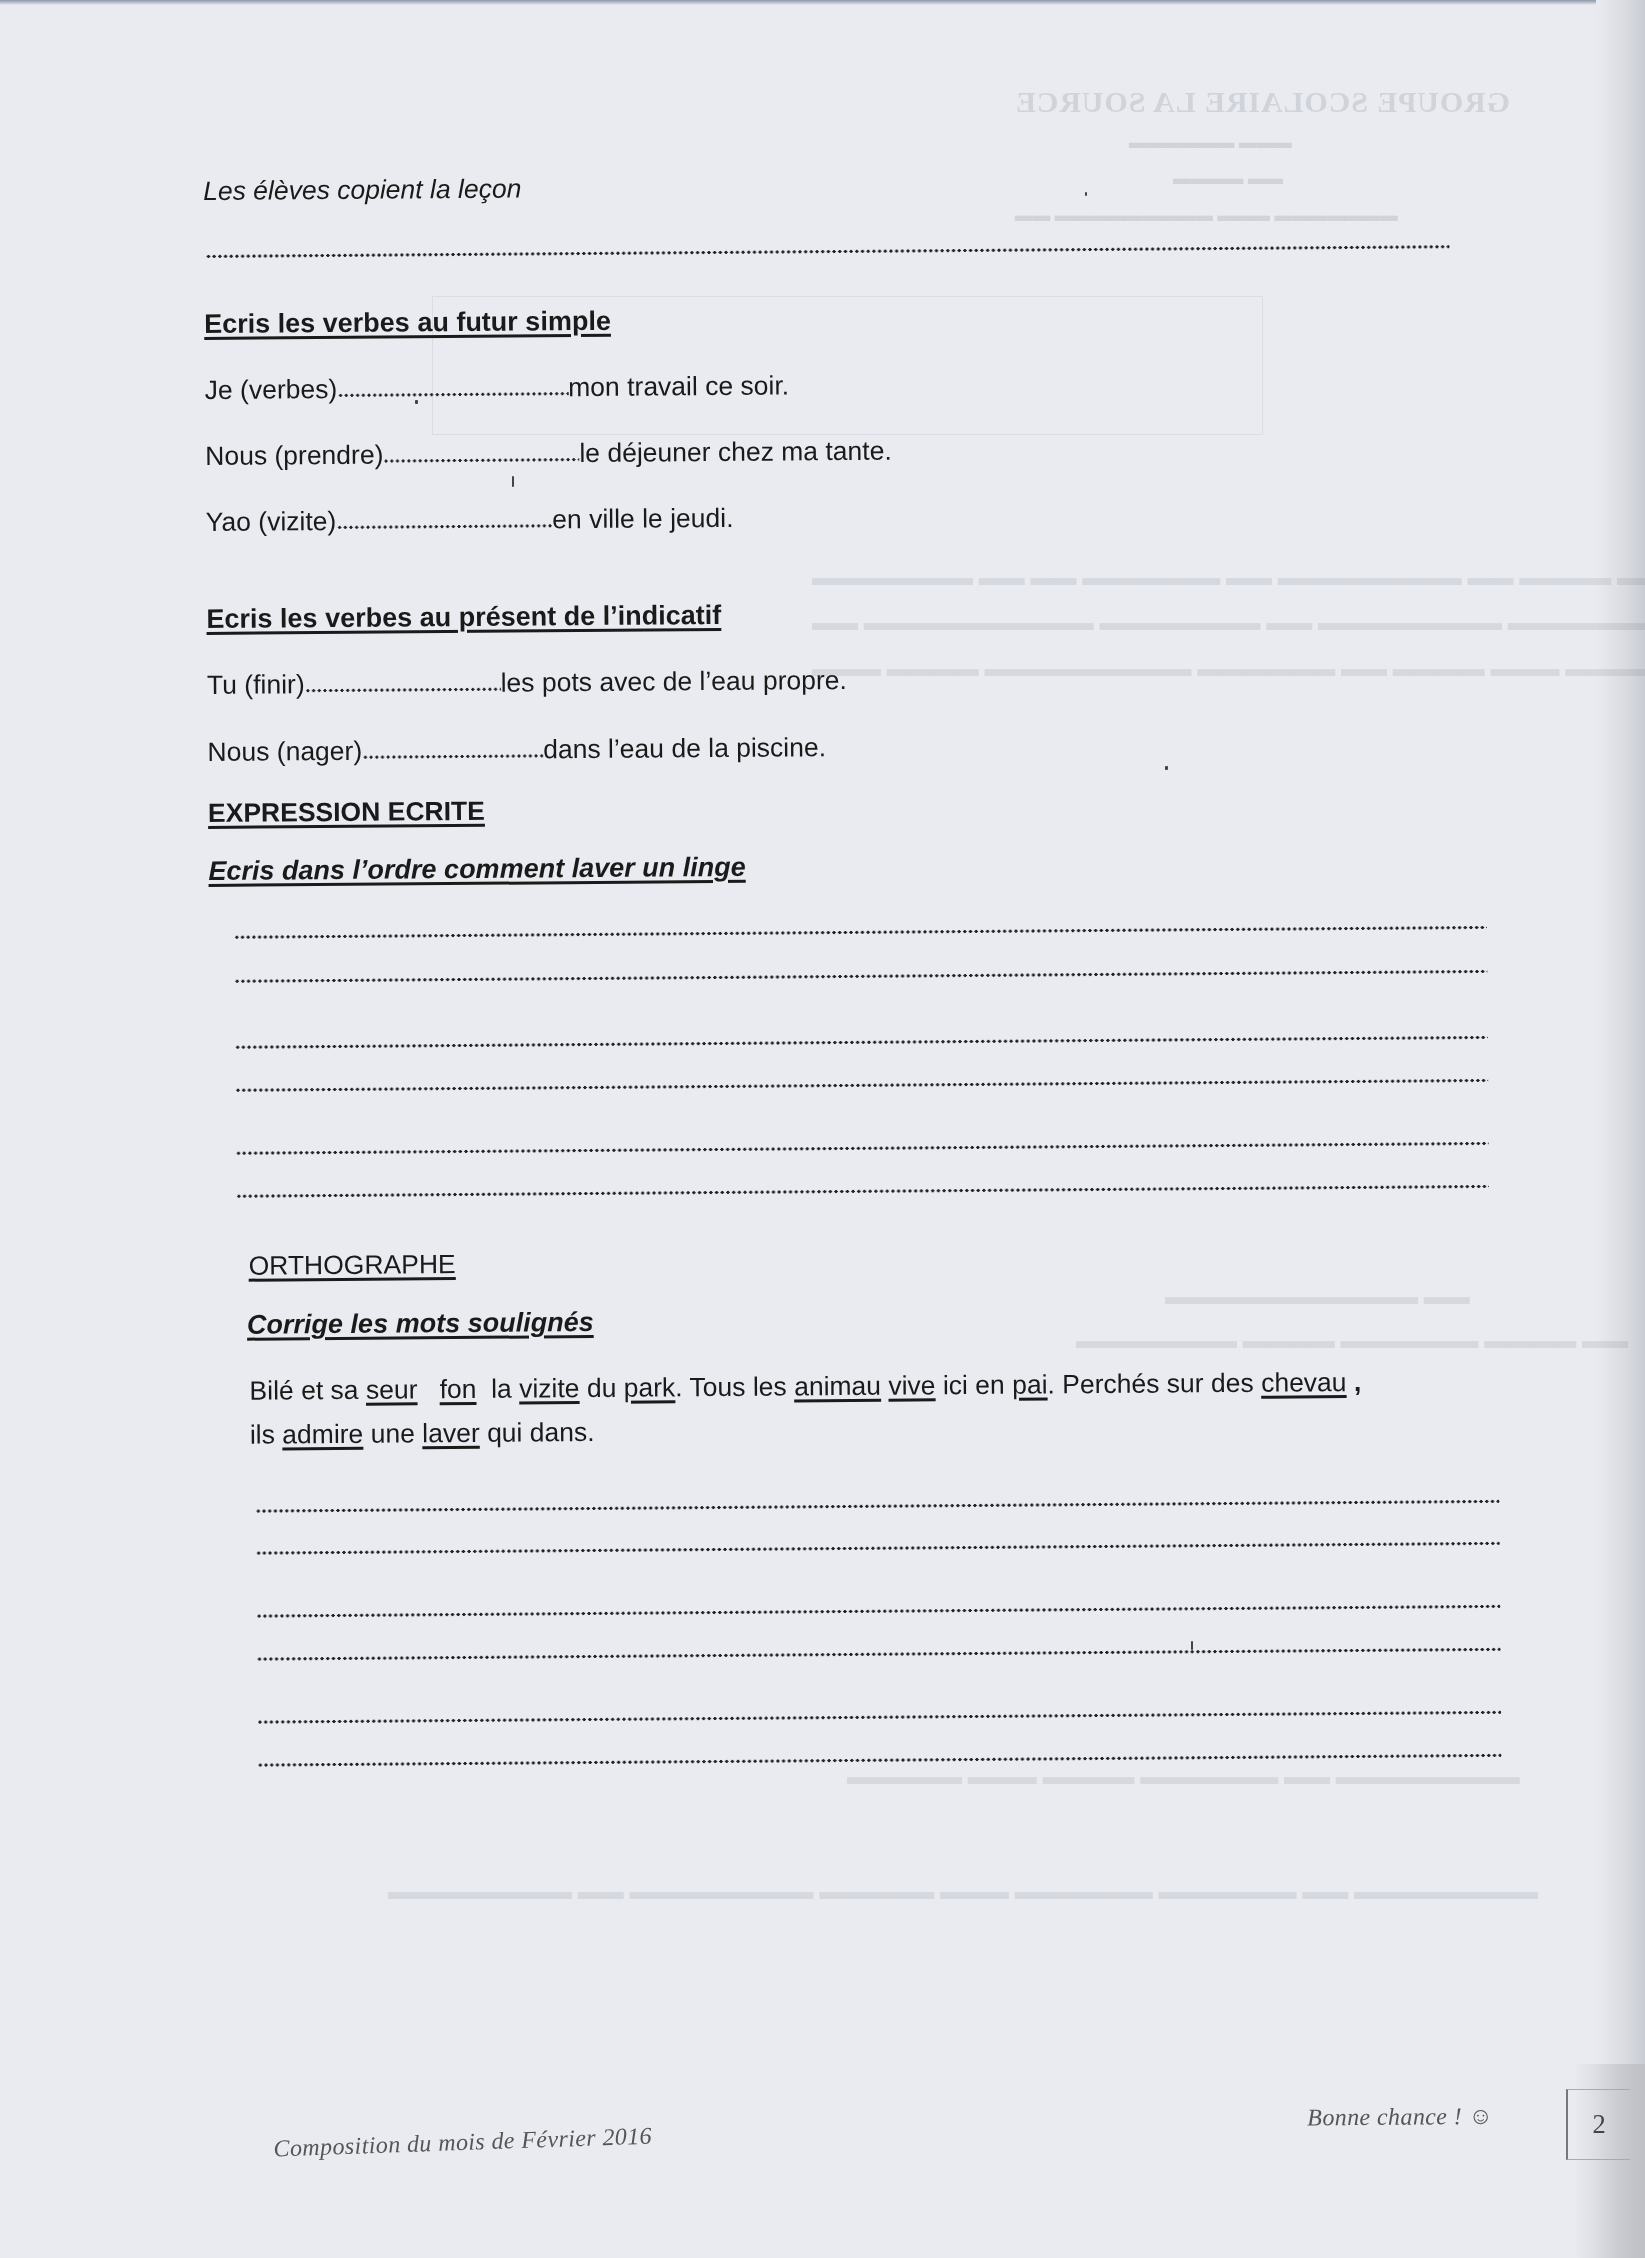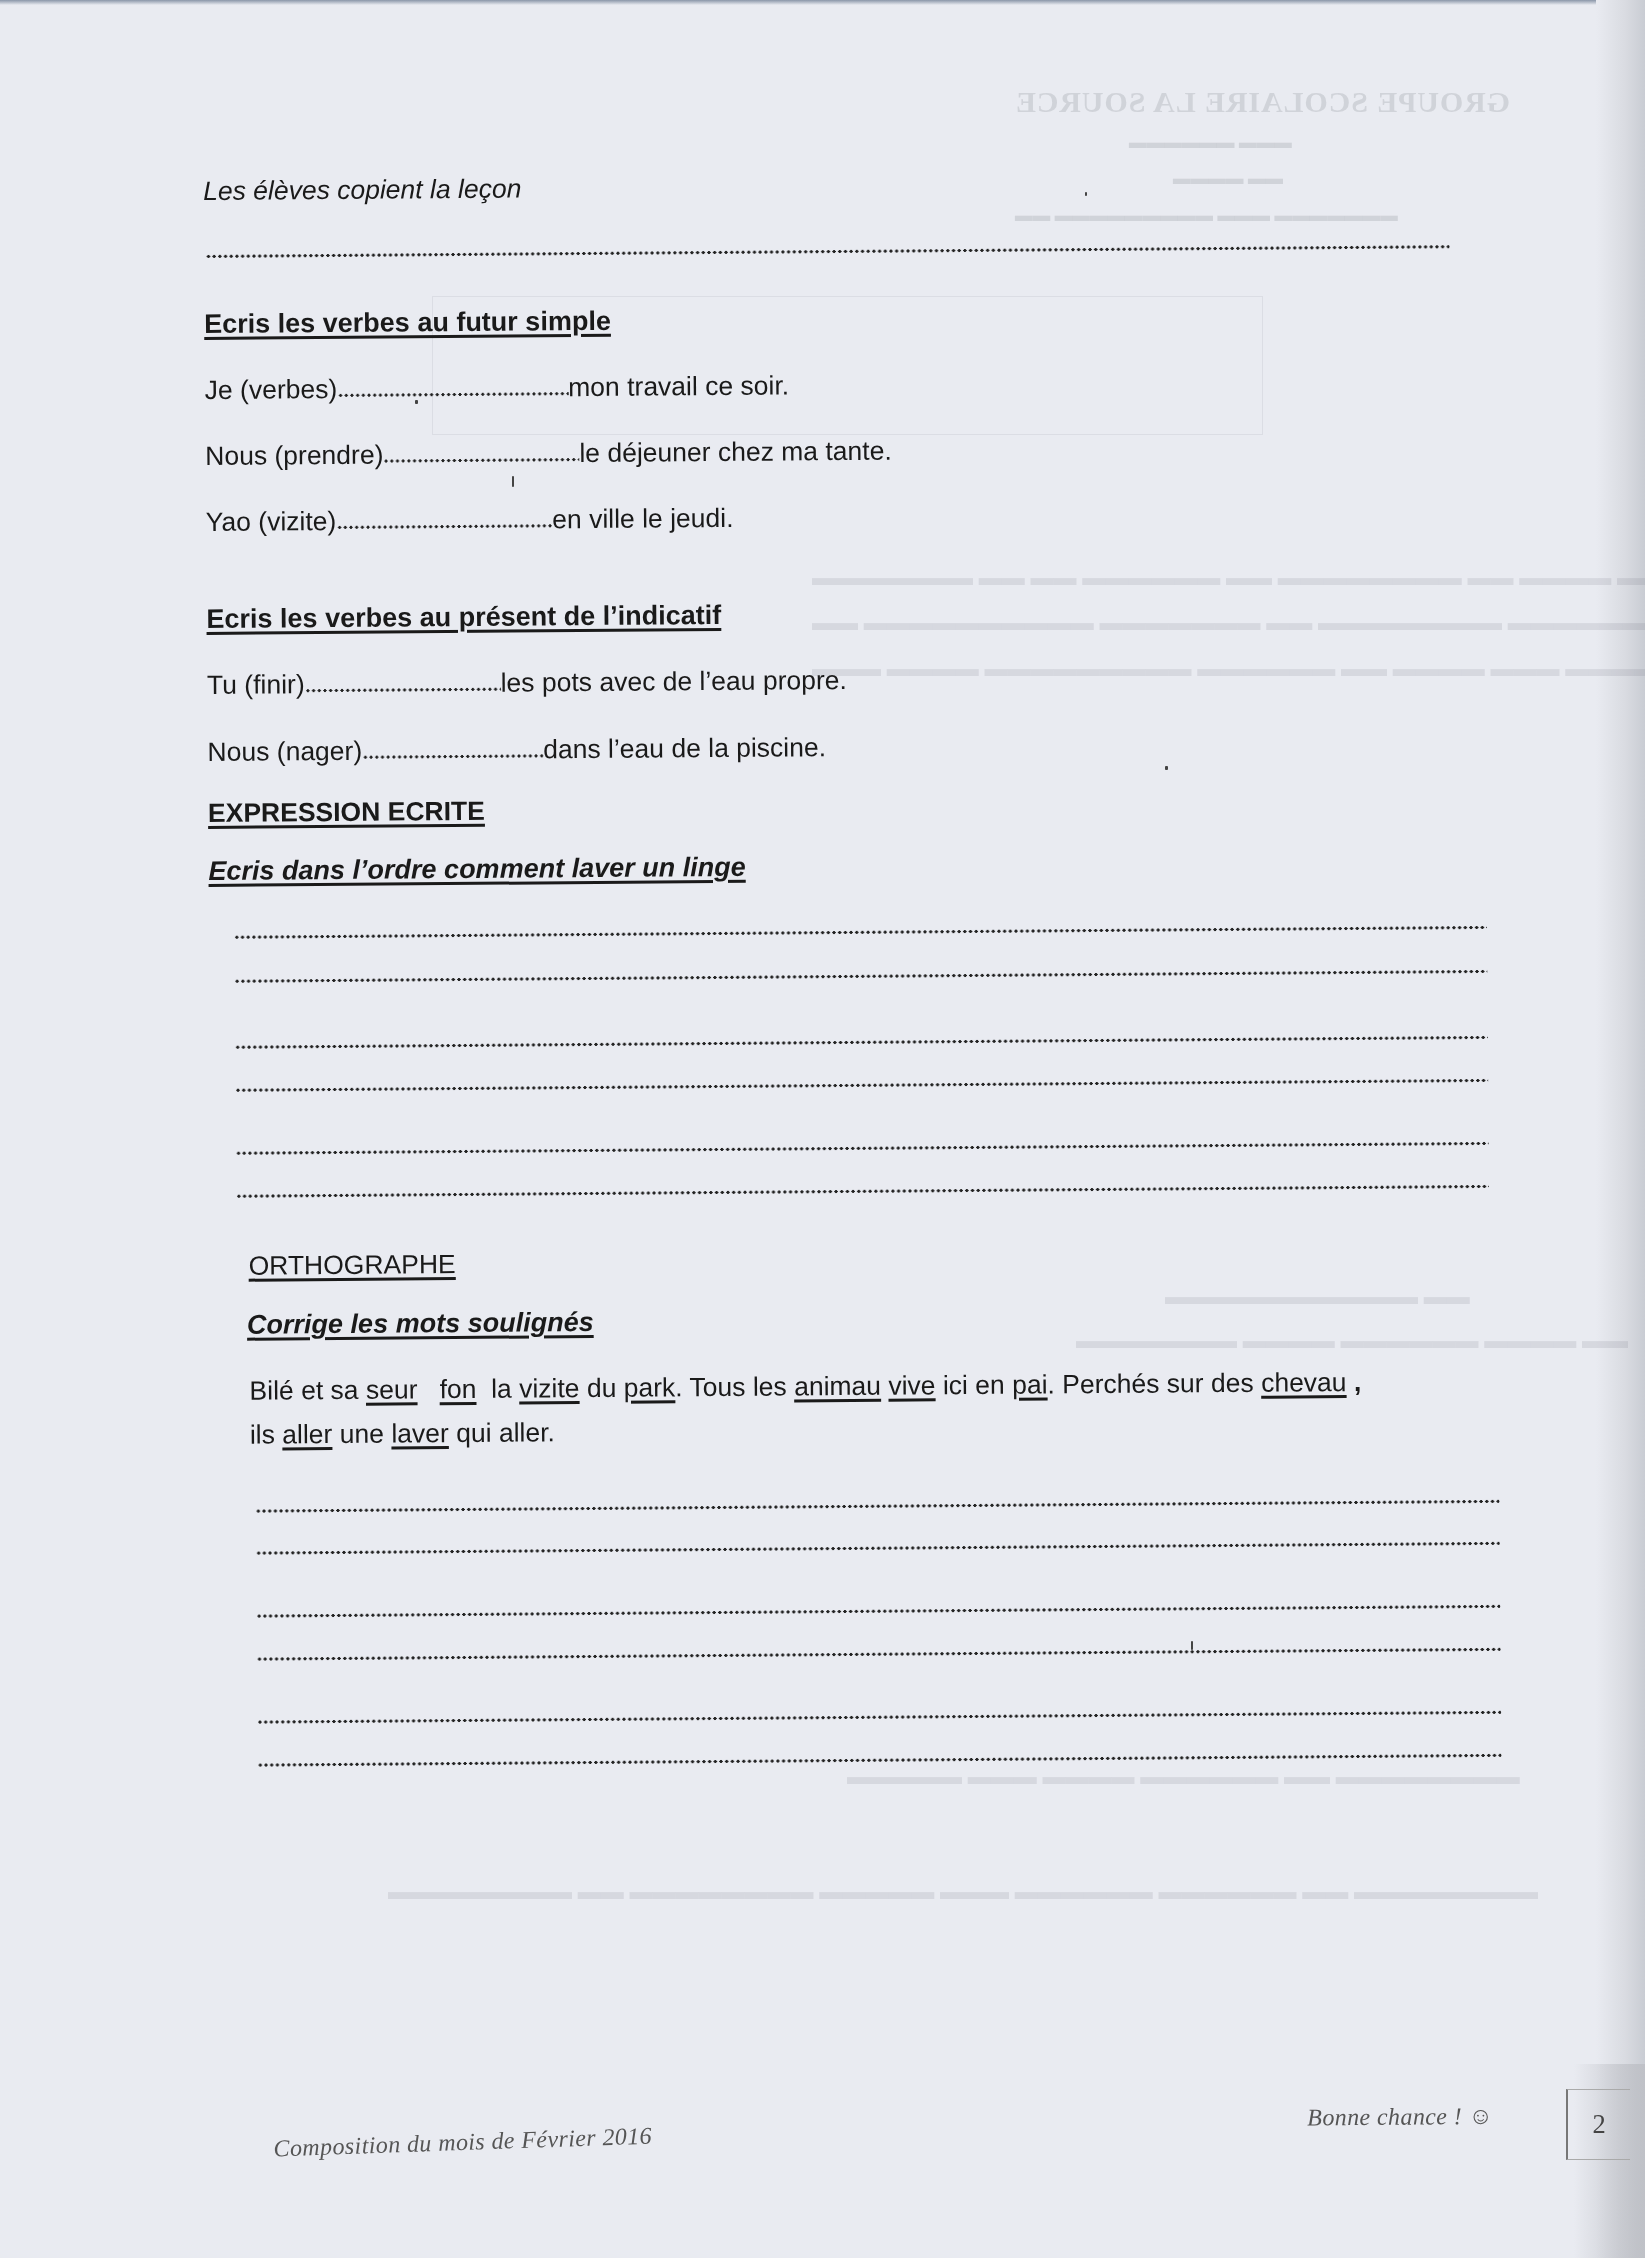--- a/index.html
+++ b/index.html
@@ -124,21 +124,21 @@
   <div class="answer-line" style="left:228px; top:1151px; width:1253px;"></div>
   <div class="answer-line" style="left:228px; top:1194px; width:1253px;"></div>
 
   <div class="block h u" style="top:1251px; left:240px; font-size:26.5px; font-weight:normal;">ORTHOGRAPHE</div>
   <div class="block h-it u" style="top:1310px; left:238px;">Corrige les mots soulignés</div>
 
   <div class="block line-text" style="top:1376px; left:240px; font-size:26.5px;">
     <span>Bilé et sa </span><span class="u">seur</span><span style="white-space:pre">   </span><span class="u">fon</span><span style="white-space:pre">  la </span><span class="u">vizite</span><span style="white-space:pre"> du </span><span class="u">park</span><span style="white-space:pre">. Tous les </span><span class="u">animau</span><span style="white-space:pre"> </span><span class="u">vive</span><span style="white-space:pre"> ici en </span><span class="u">pai</span><span style="white-space:pre">. Perchés sur des </span><span class="u">chevau</span><span style="white-space:pre; font-weight:bold;"> ,</span>
   </div>
   <div class="block line-text" style="top:1420px; left:240px; font-size:26.5px;">
-    <span style="white-space:pre">ils </span><span class="u">aller</span><span style="white-space:pre"> une </span><span class="u">laver</span><span style="white-space:pre"> qui aller.</span>
+    <span style="white-space:pre">ils </span><span class="u">admire</span><span style="white-space:pre"> une </span><span class="u">laver</span><span style="white-space:pre"> qui dans.</span>
   </div>
 
   <div class="answer-line" style="left:245px; top:1509px; width:1244px;"></div>
   <div class="answer-line" style="left:245px; top:1551px; width:1244px;"></div>
   <div class="answer-line" style="left:245px; top:1614px; width:1244px;"></div>
   <div class="answer-line" style="left:245px; top:1657px; width:1244px;"></div>
   <div class="answer-line" style="left:245px; top:1720px; width:1244px;"></div>
   <div class="answer-line" style="left:245px; top:1763px; width:1244px;"></div>
 
   <div class="footer-script" style="left:258px; top:2131px; transform:rotate(-1.5deg);">Composition du mois de Février 2016</div>

